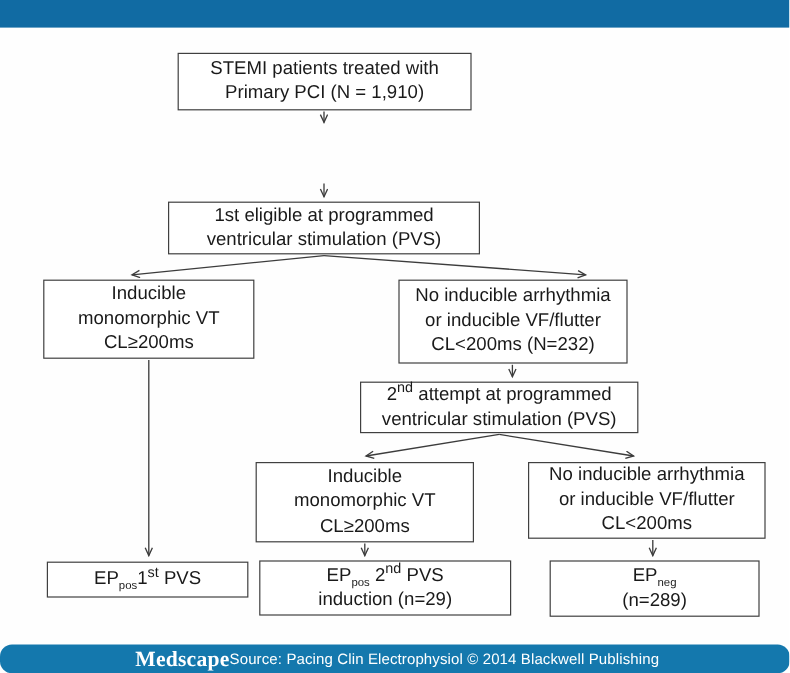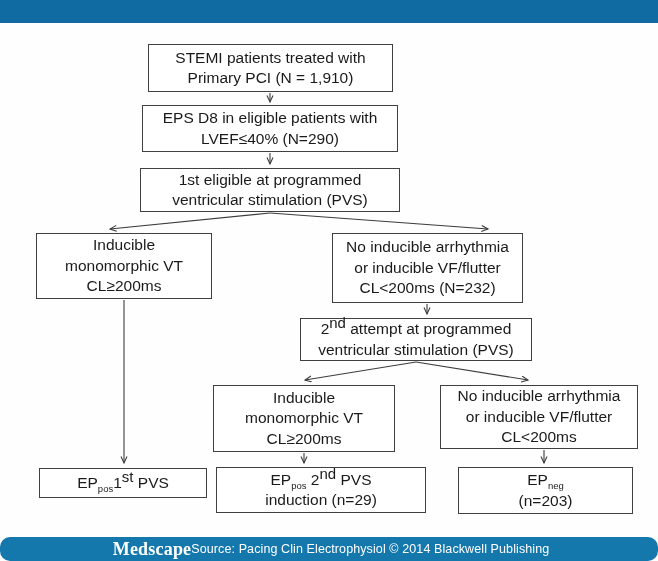--- a/index.html
+++ b/index.html
@@ -22,21 +22,21 @@
   .source{
     font-size:12.5px;color:#ffffff;letter-spacing:0.1px;
   }
   .fbox{
     position:absolute;background:#ffffff;border:1px solid #404040;
     box-sizing:border-box;display:flex;flex-direction:column;
     justify-content:center;align-items:center;text-align:center;
     font-size:15.5px;line-height:1.32;color:#1a1a1a;
   }
   .fline{white-space:pre;}
-  .fline sup{font-size:15px;vertical-align:super;line-height:0;}
+  .fline sup{font-size:12px;vertical-align:super;line-height:0;}
   .fline sub{font-size:9.5px;vertical-align:sub;line-height:0;}
   svg.arrows{position:absolute;left:0;top:0;pointer-events:none;}
 </style>
 </head>
 <body>
 
 <div class="scene">
 
   <div class="topbar"></div>
 
@@ -56,24 +56,20 @@
     <line x1="124" y1="300" x2="124" y2="463" stroke="#3c3c3c" stroke-width="1.1" marker-end="url(#arw)"></line>
     <line x1="304" y1="453" x2="304" y2="463" stroke="#3c3c3c" stroke-width="1.1" marker-end="url(#arw)"></line>
     <line x1="544" y1="450" x2="544" y2="463" stroke="#3c3c3c" stroke-width="1.1" marker-end="url(#arw)"></line>
   </svg>
 
   <div class="fbox" style="left:148px;top:44px;width:245px;height:48px">
     <div class="fline">STEMI patients treated with</div>
     <div class="fline">Primary PCI (N = 1,910)</div>
   </div>
 
-  <div class="fbox" style="left:142px;top:105px;width:256px;height:47px">
-    <div class="fline">EPS D8 in eligible patients with</div>
-    <div class="fline">LVEF≤40% (N=290)</div>
-  </div>
 
   <div class="fbox" style="left:140px;top:168px;width:260px;height:44px">
     <div class="fline">1st eligible at programmed</div>
     <div class="fline">ventricular stimulation (PVS)</div>
   </div>
 
   <div class="fbox" style="left:36px;top:233px;width:176px;height:66px">
     <div class="fline">Inducible</div>
     <div class="fline">monomorphic VT</div>
     <div class="fline">CL≥200ms</div>
@@ -106,21 +102,21 @@
     <div class="fline"><span>EP</span><sub>pos</sub><span>1</span><sup>st</sup><span> PVS</span></div>
   </div>
 
   <div class="fbox" style="left:216px;top:467px;width:210px;height:46px">
     <div class="fline"><span>EP</span><sub>pos</sub><span> 2</span><sup>nd</sup><span> PVS</span></div>
     <div class="fline">induction (n=29)</div>
   </div>
 
   <div class="fbox" style="left:458px;top:467px;width:175px;height:47px">
     <div class="fline"><span>EP</span><sub>neg</sub></div>
-    <div class="fline">(n=203)</div>
+    <div class="fline">(n=289)</div>
   </div>
 
   <div class="footer">
     <span class="brand">Medscape</span>
     <span class="source">Source: Pacing Clin Electrophysiol © 2014 Blackwell Publishing</span>
   </div>
 
 </div>
 
 </body></html>

